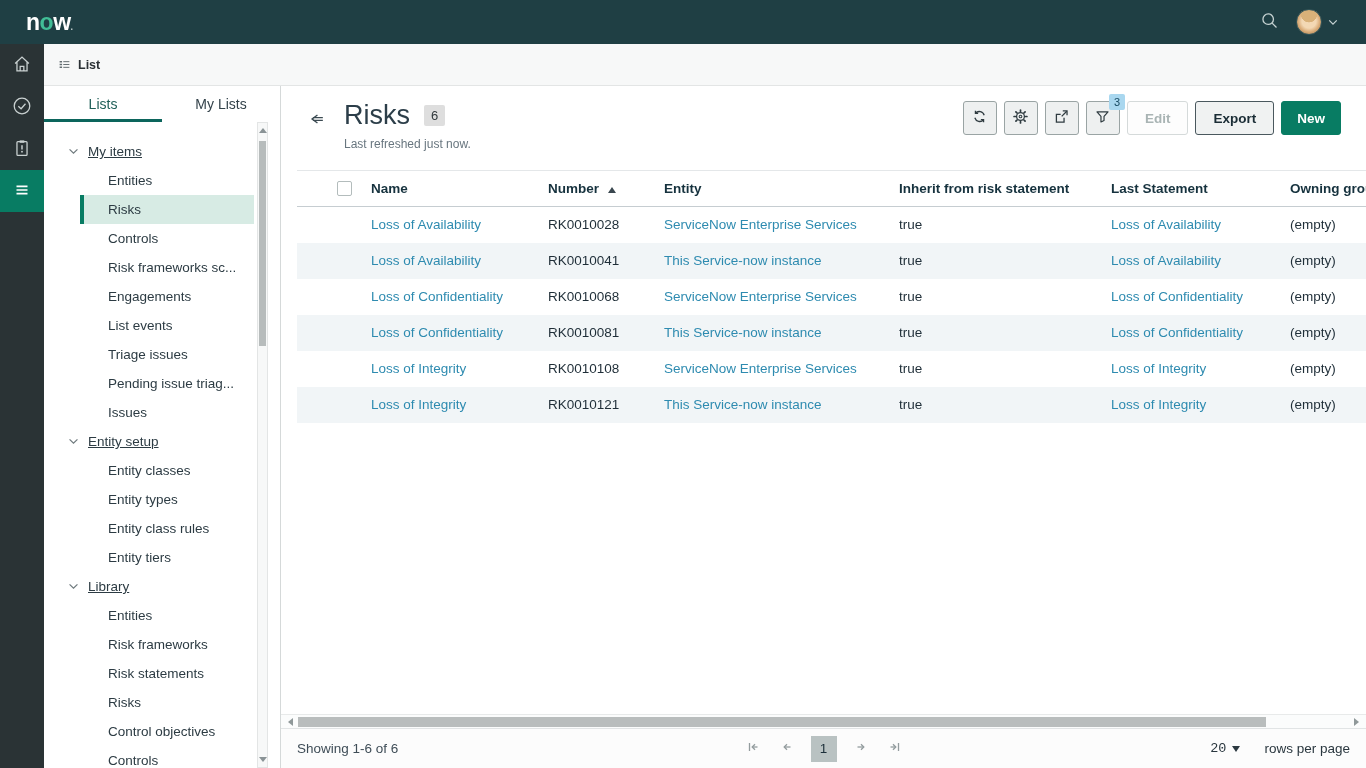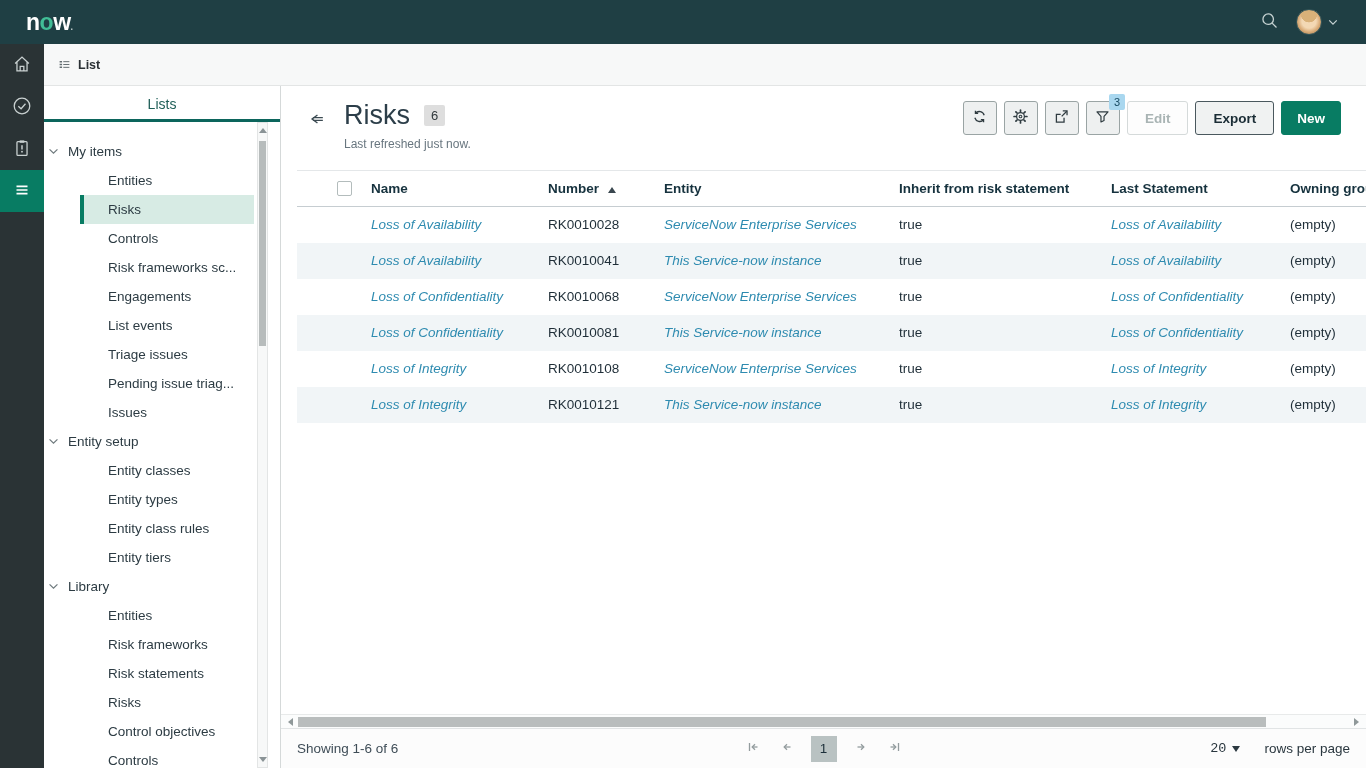--- a/index.html
+++ b/index.html
@@ -44,22 +44,22 @@
   
   .sidebar { width:237px; flex:none; background:#fff; border-right:1px solid #d5d9d9;
     position:relative; display:flex; flex-direction:column; }
   .side-tabs { height:36px; display:flex; flex:none; }
   .side-tab { flex:1; background:none; border:none; cursor:pointer; font-size:14px;
     color:#33424a; position:relative; font-family:inherit; }
   .side-tab.active { color:#1e5e57; }
   .side-tab.active::after { content:""; position:absolute; left:0; right:0; bottom:0;
     height:3px; background:#0c655c; }
   .tree { flex:1; overflow:hidden; padding-top:15px; }
-  .tree-group { height:29px; display:flex; align-items:center; padding-left:4px;
-    gap:9px; font-size:13.5px; color:#2c3b43; cursor:pointer; }
+  .tree-group { height:29px; display:flex; align-items:center; padding-left:24px;
+    gap:9px; font-size:13.5px; color:#2c3b43; cursor:pointer;text-decoration:underline; }
   .tree-group .chev { color:#6f7a7e; display:flex; }
   .tree-item { height:29px; display:flex; align-items:center; margin:0 26px 0 36px;
     padding-left:24px; border-left:4px solid transparent; font-size:13.5px;
     color:#2c3b43; cursor:pointer; white-space:nowrap; overflow:hidden; }
   .tree-item.selected { background:var(--selected_item_bg,#d7ebe4);
     border-left-color:var(--accent,#087c63); }
   .side-scroll { position:absolute; top:36px; right:12px; bottom:0; width:11px;
     background:#f7f8f8; border:1px solid #e3e5e5; }
   .ss-up,.ss-down { position:absolute; left:0; right:0; height:14px; display:flex;
     align-items:center; justify-content:center; cursor:pointer; }
@@ -94,21 +94,21 @@
   .btn-new { padding:0 15px; background:var(--new_button_bg,#087c63); border:1px solid var(--new_button_bg,#087c63); color:#fff; }
 
   
   .table-wrap { overflow:hidden; flex:none; }
   table { border-collapse:collapse; table-layout:fixed; width:1193px; margin-left:16px; }
   th { height:36px; text-align:left; font-size:13.5px; font-weight:bold; color:#16323e;
     border-top:1px solid #e4e7e9; border-bottom:1px solid #c6cdd1; padding:0; cursor:pointer;
     white-space:nowrap; overflow:hidden; }
   td { height:36px; font-size:13.5px; color:#1f2e38; padding:0; white-space:nowrap; overflow:hidden; }
   tr.alt td { background:var(--row_alt_bg,#f1f5f7); }
-  .cell-link { color:var(--link,#2e8bb0); text-decoration:none; cursor:pointer;font-style:italic; }
+  .cell-link { color:var(--link,#2e8bb0); text-decoration:none; cursor:pointer; }
   .checkbox { width:15px; height:15px; border:1px solid #b3bcbc; border-radius:2px;
     background:#fff; margin-left:40px; cursor:pointer; }
   .sort-asc { display:inline-block; width:0; height:0; margin-left:9px;
     border-left:4.5px solid transparent; border-right:4.5px solid transparent;
     border-bottom:6px solid #3a474f; }
   .filler { flex:1; }
 
   
   .hscroll { height:14px; flex:none; display:flex; align-items:center; background:#fbfcfc;
     border-top:1px solid #e8eaea; padding:0 3px; }
@@ -198,20 +198,21 @@
         </span>
         <span>List</span>
       </button>
     </div>
 
     <div class="body-row">
 
       <aside class="sidebar">
         <div class="side-tabs">
           <button class="side-tab active">Lists</button>
+          <button class="side-tab">My Lists</button>
         </div>
         <div class="tree">
           <div class="tree-group">
             <span class="chev">
                 <svg viewBox="0 0 12 8" width="11" height="7">
                   <path d="M1.5 1.5 L6 6 L10.5 1.5" fill="none" stroke="currentColor" stroke-width="1.4"></path>
                 </svg>
               </span>
             <span>My items</span>
           </div>

